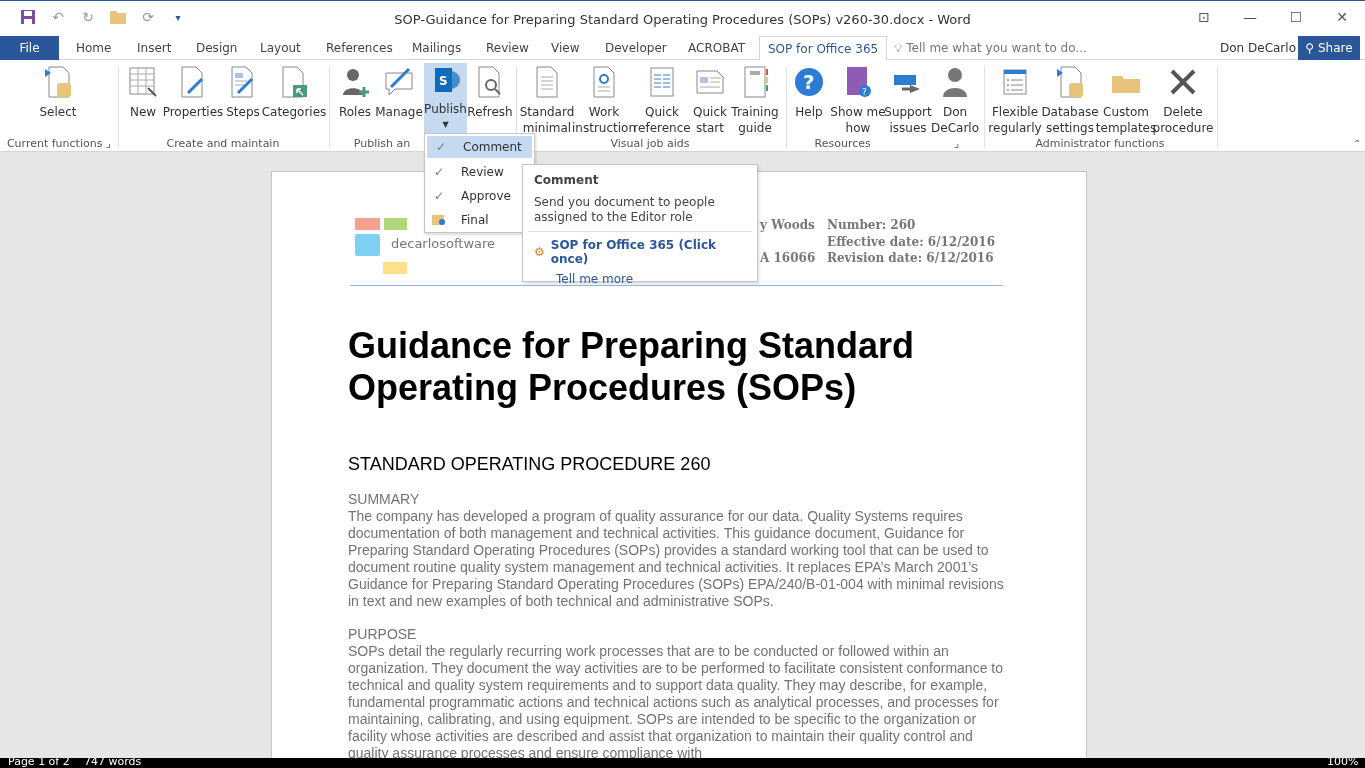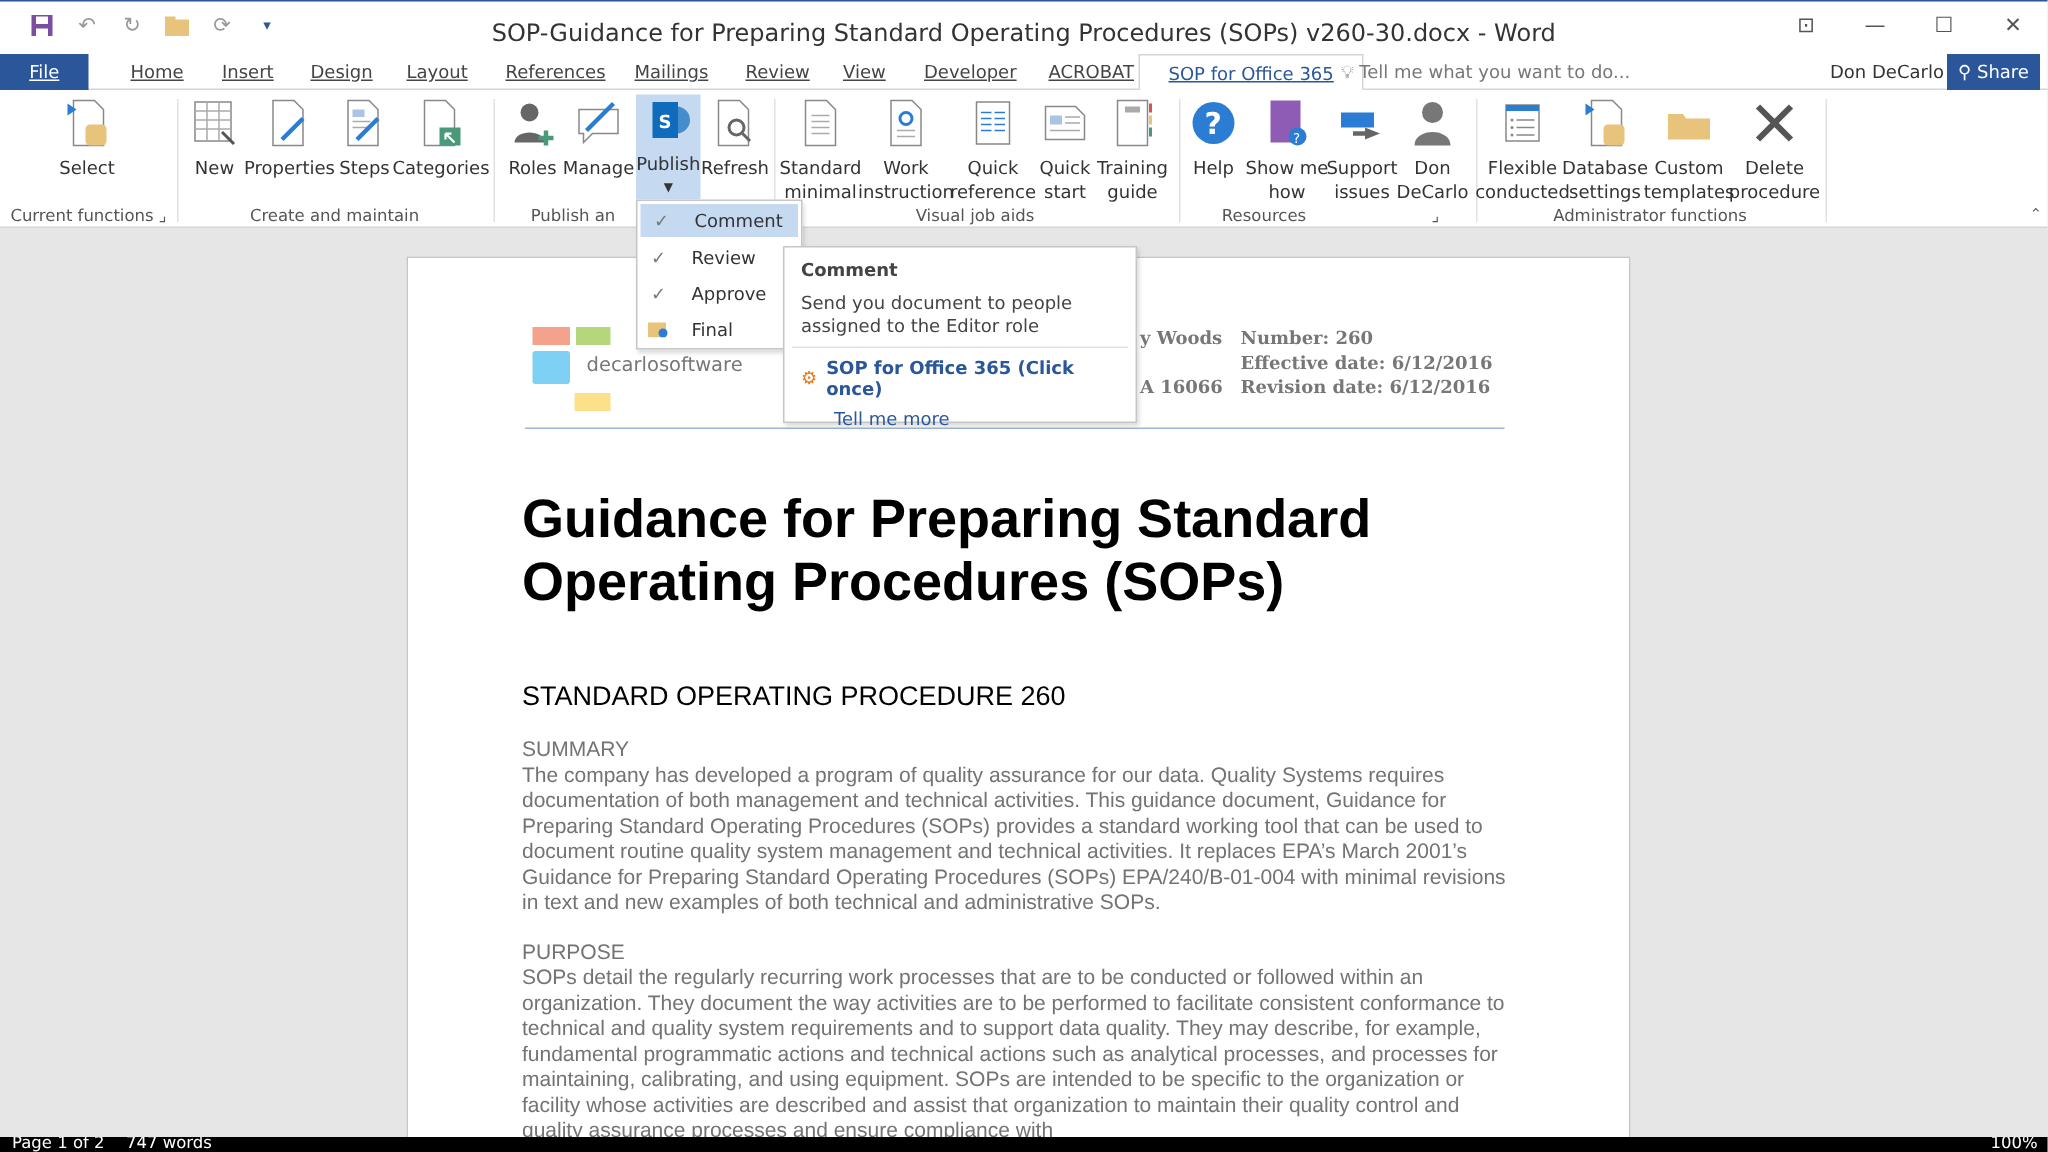--- a/index.html
+++ b/index.html
@@ -1,24 +1,24 @@
 <!DOCTYPE html>
 <html><head>
 <meta charset="utf-8">
 <style>
   * { box-sizing: border-box; margin: 0; padding: 0; }
   html, body { width: 1365px; height: 768px; overflow: hidden; font-family: "DejaVu Sans", sans-serif; background: #e6e6e6; }
   .titlebar { position: absolute; left: 0; top: 0; width: 1365px; height: 36px; background: #fff; border-top: 1px solid #2b579a; }
   .qat { position: absolute; left: 18px; top: 6px; display: flex; align-items: center; gap: 10px; }
   .qat-btn { width: 20px; height: 20px; display: flex; align-items: center; justify-content: center; font-size: 14px; color: #999; }
-  .win-title { position: absolute; left: 0; right: 0; top: 11px; text-align: center; font-size: 16px; color: #333; }
+  .win-title { position: absolute; left: 0; right: 0; top: 11px; text-align: center; font-size: 13px; color: #333; }
   .win-ctrls { position: absolute; right: 0; top: 0; display: flex; }
   .win-ctrl { width: 46px; height: 32px; display: flex; align-items: center; justify-content: center; color: #555; font-size: 14px; }
   .tabs { position: absolute; left: 0; top: 36px; width: 1365px; height: 24px; background: #fff; border-bottom: 1px solid #d5d5d5; }
-  .tab { position: absolute; top: 0; height: 24px; line-height: 24px; font-size: 12px; color: #444; padding: 0 19px; text-decoration: underline; }
+  .tab { position: absolute; top: 0; height: 24px; line-height: 24px; font-size: 12px; color: #444; padding: 0 8px; }
   .tab.file { background: #2b579a; color: #fff; left: 0; width: 59px; text-align: center; }
   .tab.active { background: #fff; color: #2b579a; border: 1px solid #d5d5d5; border-bottom: 1px solid #fff; height: 25px; }
   .tellme { position: absolute; left: 894px; top: 0; height: 24px; line-height: 24px; font-size: 12px; color: #777; }
   .user { position: absolute; left: 1220px; top: 0; line-height: 24px; font-size: 12px; color: #333; }
   .share { position: absolute; left: 1298px; top: 0; width: 62px; height: 24px; background: #2b579a; color: #fff; font-size: 12px; line-height: 24px; text-align: center; }
   .ribbon { position: absolute; left: 0; top: 60px; width: 1365px; height: 92px; background: #fff; border-bottom: 1px solid #d5d5d5; }
   .rbtn { position: absolute; top: 4px; display: flex; flex-direction: column; align-items: center; font-size: 12px; color: #333; text-align: center; line-height: 16px; }
   .rbtn .ic { width: 32px; height: 36px; margin-bottom: 4px; display: flex; align-items: center; justify-content: center; }
   .rbtn.pressed { background: #c5d9f1; }
   .grp-label { position: absolute; top: 77px; font-size: 11px; color: #555; text-align: center; }
@@ -294,21 +294,21 @@
     <div class="ic">
         <svg width="28" height="30">
           <rect x="3" y="3" width="22" height="24" fill="#fff" stroke="#888"></rect>
           <rect x="3" y="3" width="22" height="4" fill="#2b7cd3"></rect>
           <path d="M10 13h12M10 18h12M10 23h12" stroke="#888"></path>
           <circle cx="7" cy="13" r="1" fill="#888"></circle>
           <circle cx="7" cy="18" r="1" fill="#888"></circle>
           <circle cx="7" cy="23" r="1" fill="#888"></circle>
         </svg>
       </div>
-    <span>Flexible conducted</span>
+    <span>Flexible regularly</span>
   </div>
   <div class="rbtn" style="left:1042px;width:56px;">
     <div class="ic">
         <svg width="30" height="34">
           <path d="M6 2h14l6 6v24H6z" fill="#fff" stroke="#888"></path>
           <polygon points="2,4 8,8 2,12" fill="#2b7cd3"></polygon>
           <rect x="14" y="18" width="14" height="14" rx="3" fill="#e8c37b"></rect>
         </svg>
       </div>
     <span>Database settings</span>

